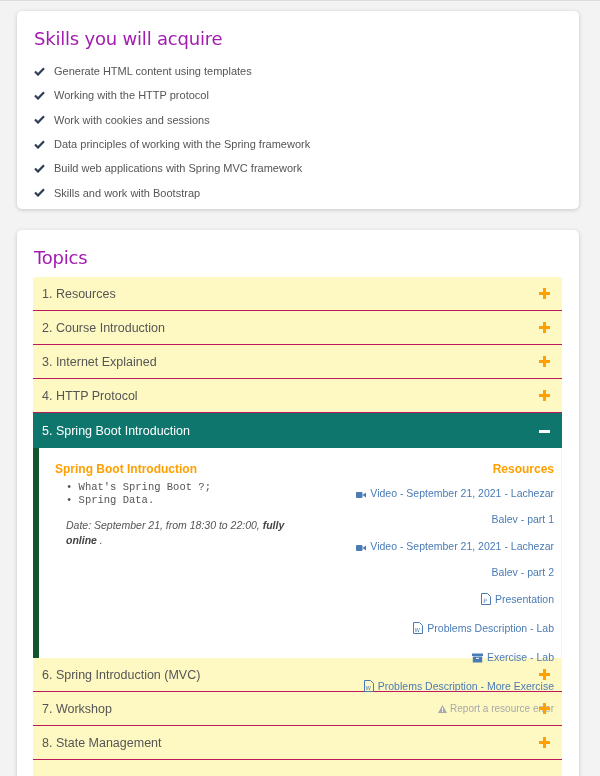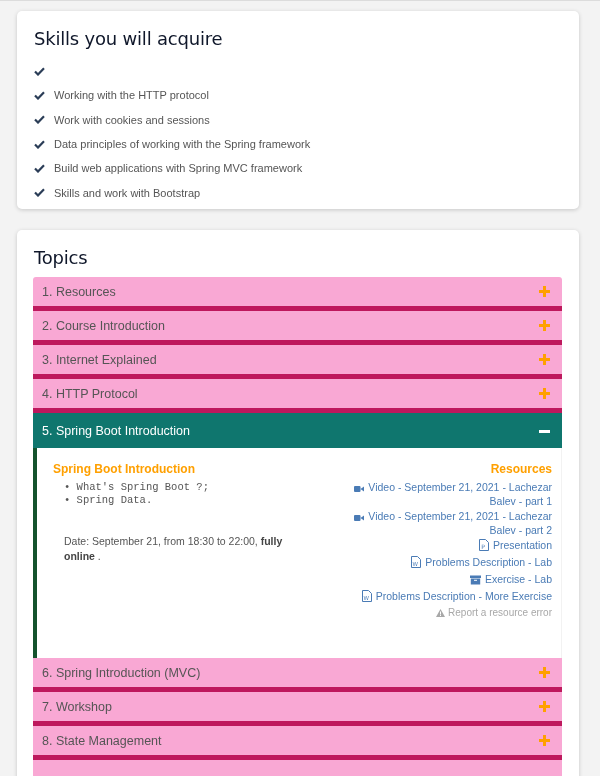--- a/index.html
+++ b/index.html
@@ -14,78 +14,79 @@
   .card {
     position: absolute; left: 17px; width: 562px;
     background: #fff; border-radius: 5px;
     box-shadow: 0 1px 4px rgba(0,0,0,0.18);
   }
   .card-skills { top: 11px; height: 198px; }
   .card-topics { top: 230px; height: 600px; }
   .card-title {
     position: absolute; left: 17px;
     font-family: "DejaVu Sans", sans-serif;
-    font-size: 18px; color: #0f172a; font-weight: normal; margin: 0;
+    font-size: 18px; color: #a21caf; font-weight: normal; margin: 0;
     letter-spacing: -0.2px;
   }
   .skills-title { top: 17px; }
   .topics-title { top: 17px; }
   .skills-list { position: absolute; left: 17px; top: 48px; margin: 0; padding: 0; list-style: none; }
   .skills-list li {
     height: 24.3px; display: flex; align-items: center;
     font-size: 11px; color: #555;
   }
   .check { width: 11px; height: 9px; margin-right: 9px; display: inline-flex; }
   .accordion { position: absolute; left: 16px; top: 47px; width: 529px; }
   .acc-item {
-    height: 34px; background: #f9a8d4; border-bottom: 5px solid #be185d;
+    height: 34px; background: #fef9c3; border-bottom: 1px solid #be185d;
     display: flex; align-items: center; justify-content: space-between;
     padding: 0 12px 0 9px; box-sizing: border-box; cursor: pointer;
     font-size: 12.5px; color: #555;
   }
   .acc-item:first-child { border-radius: 3px 3px 0 0; }
   .acc-item.active { background: #0f766e; color: #fff; height: 35px; border-bottom: none; }
   .acc-icon { width: 11px; height: 11px; position: relative; display: inline-block; }
   .plus::before, .plus::after, .minus::before {
     content: ""; position: absolute; background: #ffa000;
   }
   .plus::before { left: 0; top: 4px; width: 11px; height: 3px; }
   .plus::after { left: 4px; top: 0; width: 3px; height: 11px; }
   .minus::before { left: 0; top: 5px; width: 11px; height: 3px; background: #fff; }
   .acc-body {
     height: 210px; background: #fff; position: relative;
-    border-left: 4px solid #14532d; border-right: 1px solid #f2f2f2;
+    border-left: 6px solid #14532d; border-right: 1px solid #f2f2f2;
     box-sizing: border-box;
   }
   .col-left { position: absolute; left: 16px; top: 14px; width: 240px; }
   .col-right { position: absolute; left: 280px; top: 14px; width: 235px; text-align: right; }
   .sub-title { font-size: 12px; color: #ffa000; font-weight: bold; margin: 0 0 5px 0; }
   .bullets { margin: 0; padding: 0 0 0 11px; list-style: none; font-size: 10.5px; color: #555; line-height: 13px; font-family: Liberation Mono, monospace; }
   .bullets li::before { content: "\2022\00a0"; }
-  .date-text { font-size: 10.5px; color: #555; line-height: 15px; margin-top: 27px; padding-left: 11px; }
+  .date-text { font-size: 10.5px; color: #555; line-height: 15px; margin-top: 11px; padding-left: 11px; font-style: italic; }
   .date-text b { color: #444; }
   .res-list { margin: 0; padding: 0 0 0 11px; list-style: none; }
-  .res-list li { font-size: 10.5px; color: #4a7bb5; line-height: 12px; margin-bottom: 3px; cursor: pointer; }
+  .res-list li { font-size: 10.5px; color: #4a7bb5; line-height: 24px; margin-bottom: 3px; cursor: pointer; }
   .ricon { display: inline-block; vertical-align: -2px; margin-right: 4px; }
   .report { font-size: 10px; color: #a8a8a8; padding-left: 27px; margin-top: 1px; cursor: pointer; }
 </style>
 </head>
 <body>
 
 <div class="topline"></div>
 
 <section class="card card-skills">
   <h2 class="card-title skills-title">Skills you will acquire</h2>
   <ul class="skills-list">
     <li>
         <span class="check">
           <svg width="11" height="9" viewBox="0 0 11 9">
             <path d="M1 4.5 L4 7.5 L10 1.2" stroke="#2b3d57" stroke-width="2.2" fill="none"></path>
           </svg>
         </span>
+        <span>Generate HTML content using templates</span>
       </li>
     <li>
         <span class="check">
           <svg width="11" height="9" viewBox="0 0 11 9">
             <path d="M1 4.5 L4 7.5 L10 1.2" stroke="#2b3d57" stroke-width="2.2" fill="none"></path>
           </svg>
         </span>
         <span>Working with the HTTP protocol</span>
       </li>
     <li>

